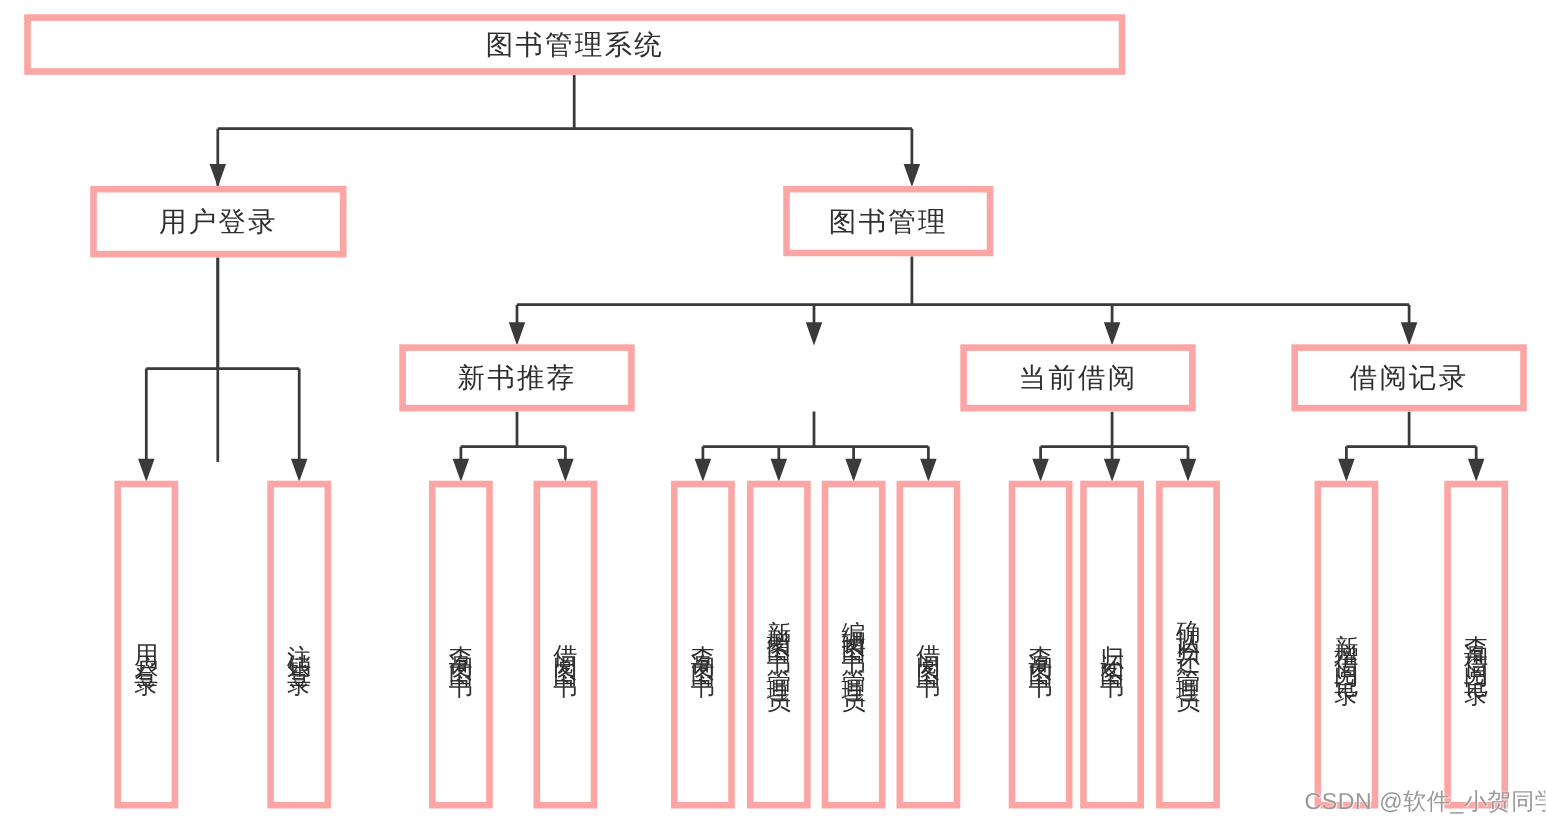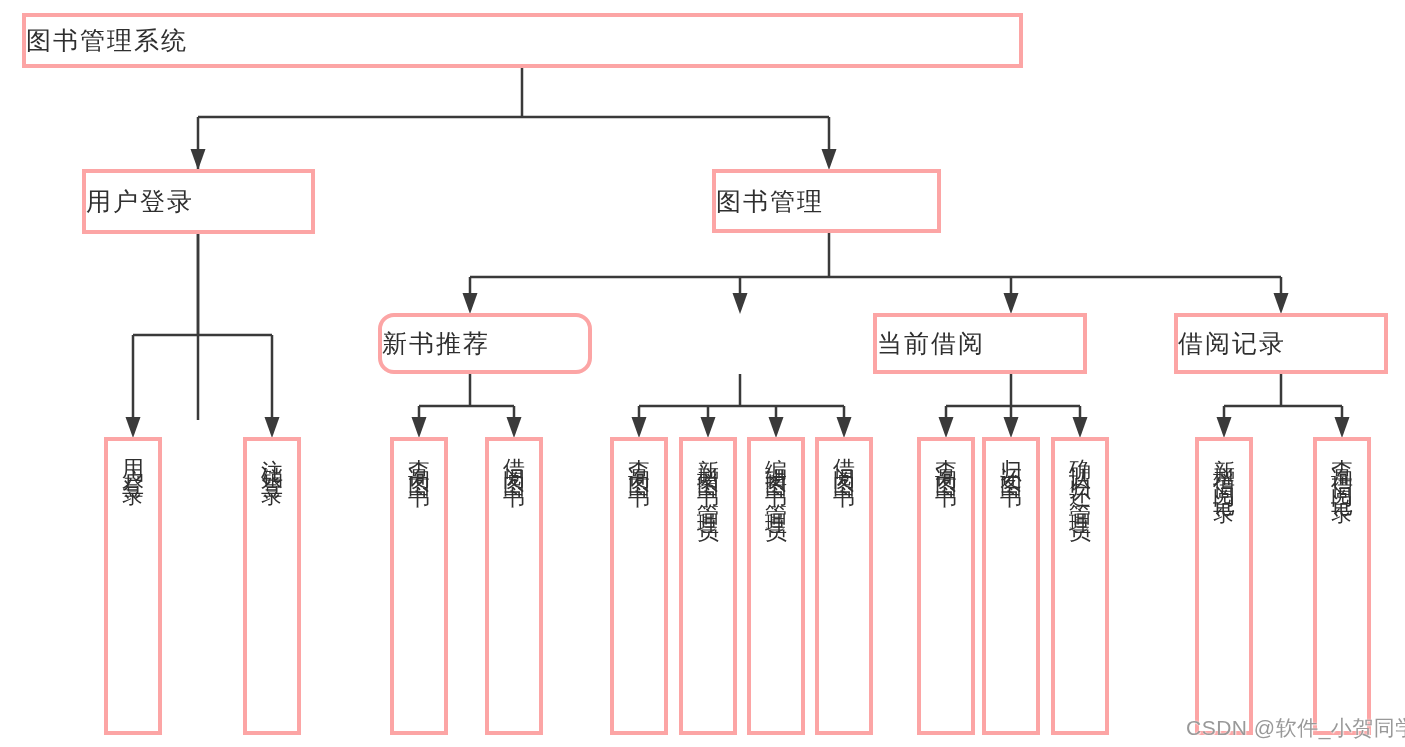--- a/index.html
+++ b/index.html
@@ -19,47 +19,47 @@
     position: absolute;
     left: 0;
     top: 0;
     width: 1405px;
     height: 747px;
     z-index: 1;
   }
   .node {
     position: absolute;
     box-sizing: border-box;
-    border: 4px solid #fca5a5;
+    border: 6px solid #fca5a5;
     background: #ffffff;
     display: flex;
     align-items: center;
-    justify-content: flex-start;
+    justify-content: center;
     color: #2f2f2f;
     z-index: 2;
   }
   .hlabel {
     font-size: 25px;
     letter-spacing: 2px;
     white-space: nowrap;
   }
   .leaf {
     writing-mode: vertical-rl;
     font-size: 22px;
     letter-spacing: 9px;
     line-height: 1;
   }
   
   .root   { left: 22px;  top: 13px;  width: 1001px; height: 55px; }
   
   .l2-user { left: 82px;  top: 169px; width: 233px; height: 65px; }
-  .l2-book { left: 712px; top: 169px; width: 229px; height: 64px; }
+  .l2-book { left: 712px; top: 169px; width: 191px; height: 64px; }
   
   .l3 { top: 313px; height: 61px; width: 214px; }
-  .l3-nb { left: 378px; border-radius: 16px; }
+  .l3-nb { left: 363px; }
   .l3-bw { left: 632px; }
   .l3-cu { left: 873px; }
   .l3-re { left: 1174px; }
   
   .lf { top: 437px; height: 298px; width: 58px; }
   .lf-ul1 { left: 104px; }
   .lf-ul2 { left: 243px; }
   .lf-nb1 { left: 390px; }
   .lf-nb2 { left: 485px; }
   .lf-bw1 { left: 610px; }

